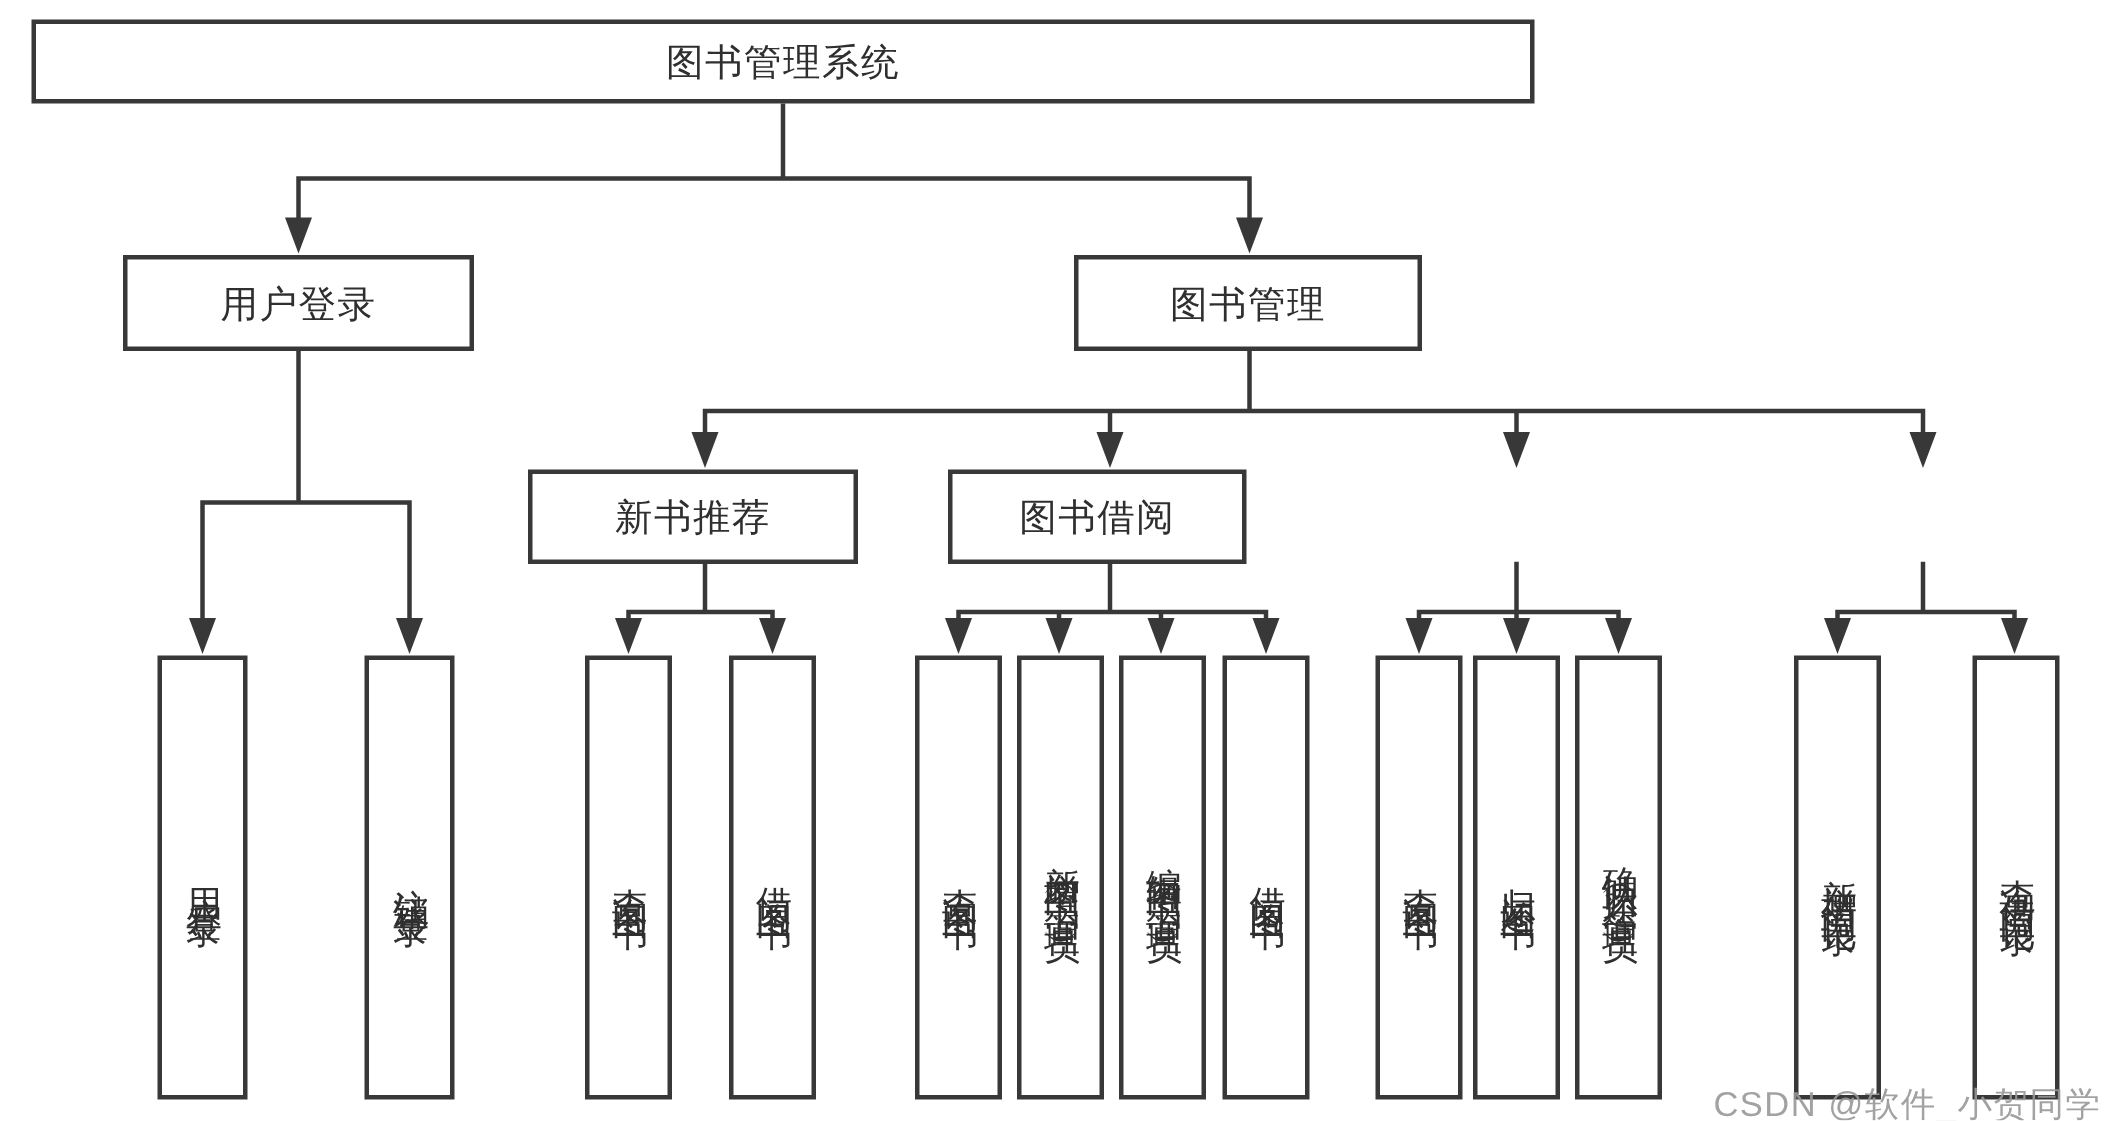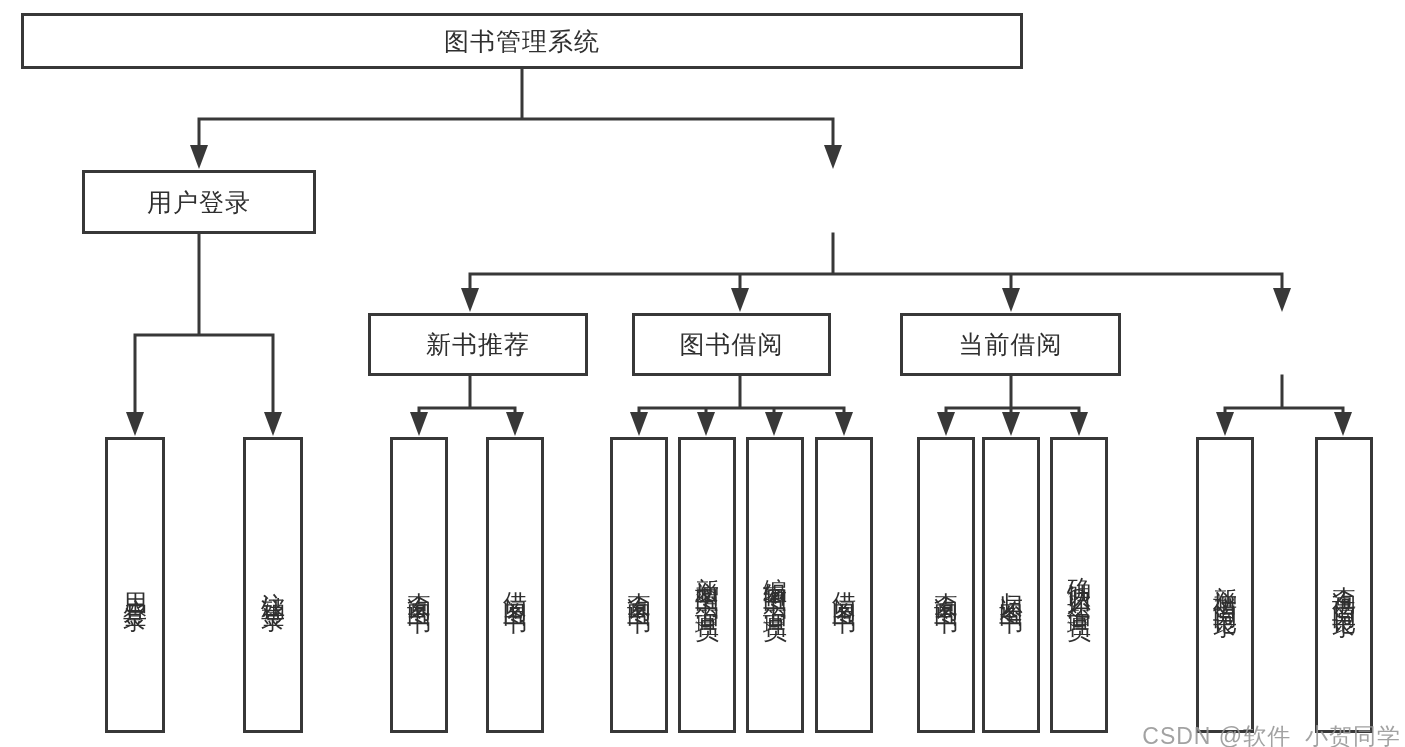--- a/index.html
+++ b/index.html
@@ -104,24 +104,24 @@
       <path d="M1070,412 L1088,412 L1079,436 Z"></path>
 
       <path d="M1216,412 L1234,412 L1225,436 Z"></path>
       <path d="M1334,412 L1352,412 L1343,436 Z"></path>
     </g>
   </svg>
 
   <div class="node hbox" style="left:21px; top:13px; width:1002px; height:56px;">图书管理系统</div>
 
   <div class="node hbox" style="left:82px; top:170px; width:234px; height:64px;">用户登录</div>
+  <div class="node hbox" style="left:716px; top:170px; width:232px; height:64px;">图书管理</div>
 
-  <div class="node hbox" style="left:368px; top:313px; width:220px; height:63px;">新书推荐</div>
+  <div class="node hbox" style="left:352px; top:313px; width:220px; height:63px;">新书推荐</div>
   <div class="node hbox" style="left:632px; top:313px; width:199px; height:63px;">图书借阅</div>
-  <div class="node hbox" style="left:900px; top:313px; width:221px; height:63px;">当前借阅</div>
 
   <div class="node vbox" style="left:105px; top:437px; width:60px; height:296px;">用户登录</div>
   <div class="node vbox" style="left:243px; top:437px; width:60px; height:296px;">注销登录</div>
 
   <div class="node vbox" style="left:390px; top:437px; width:58px; height:296px;">查询图书</div>
   <div class="node vbox" style="left:486px; top:437px; width:58px; height:296px;">借阅图书</div>
 
   <div class="node vbox" style="left:610px; top:437px; width:58px; height:296px;">查询图书</div>
   <div class="node vbox" style="left:678px; top:437px; width:58px; height:296px;">新增图书（管理员）</div>
   <div class="node vbox" style="left:746px; top:437px; width:58px; height:296px;">编辑图书（管理员）</div>

